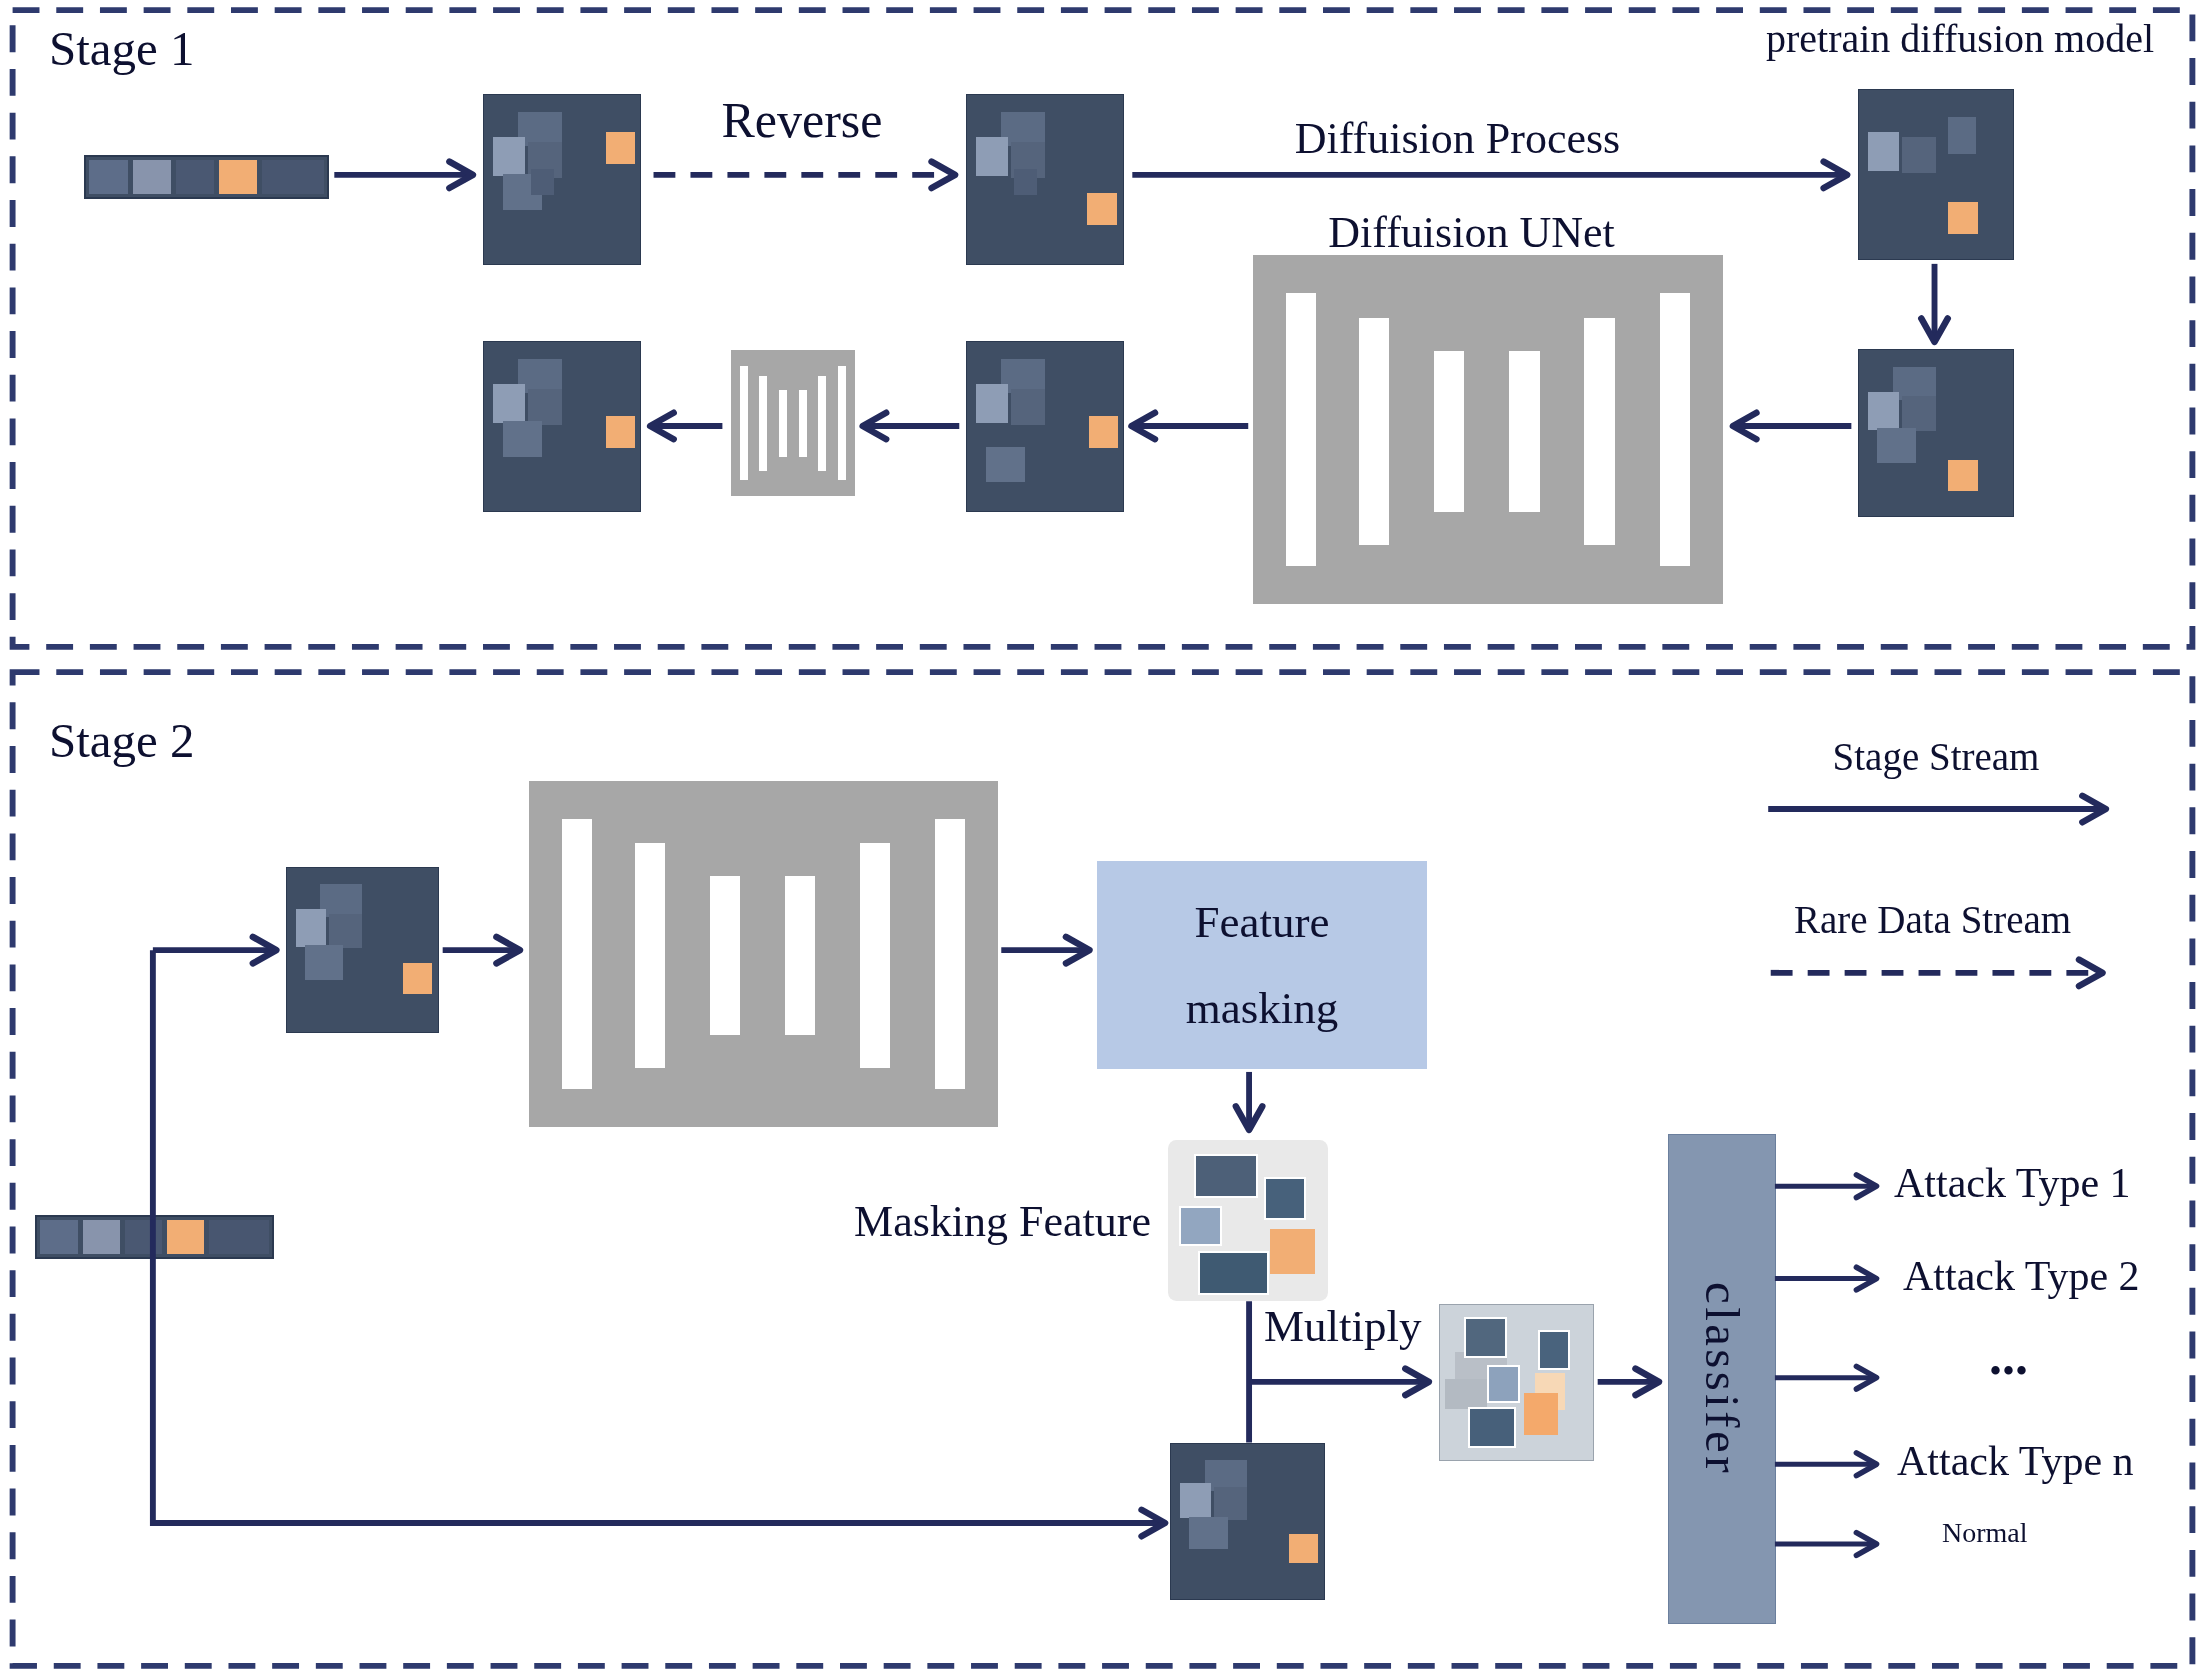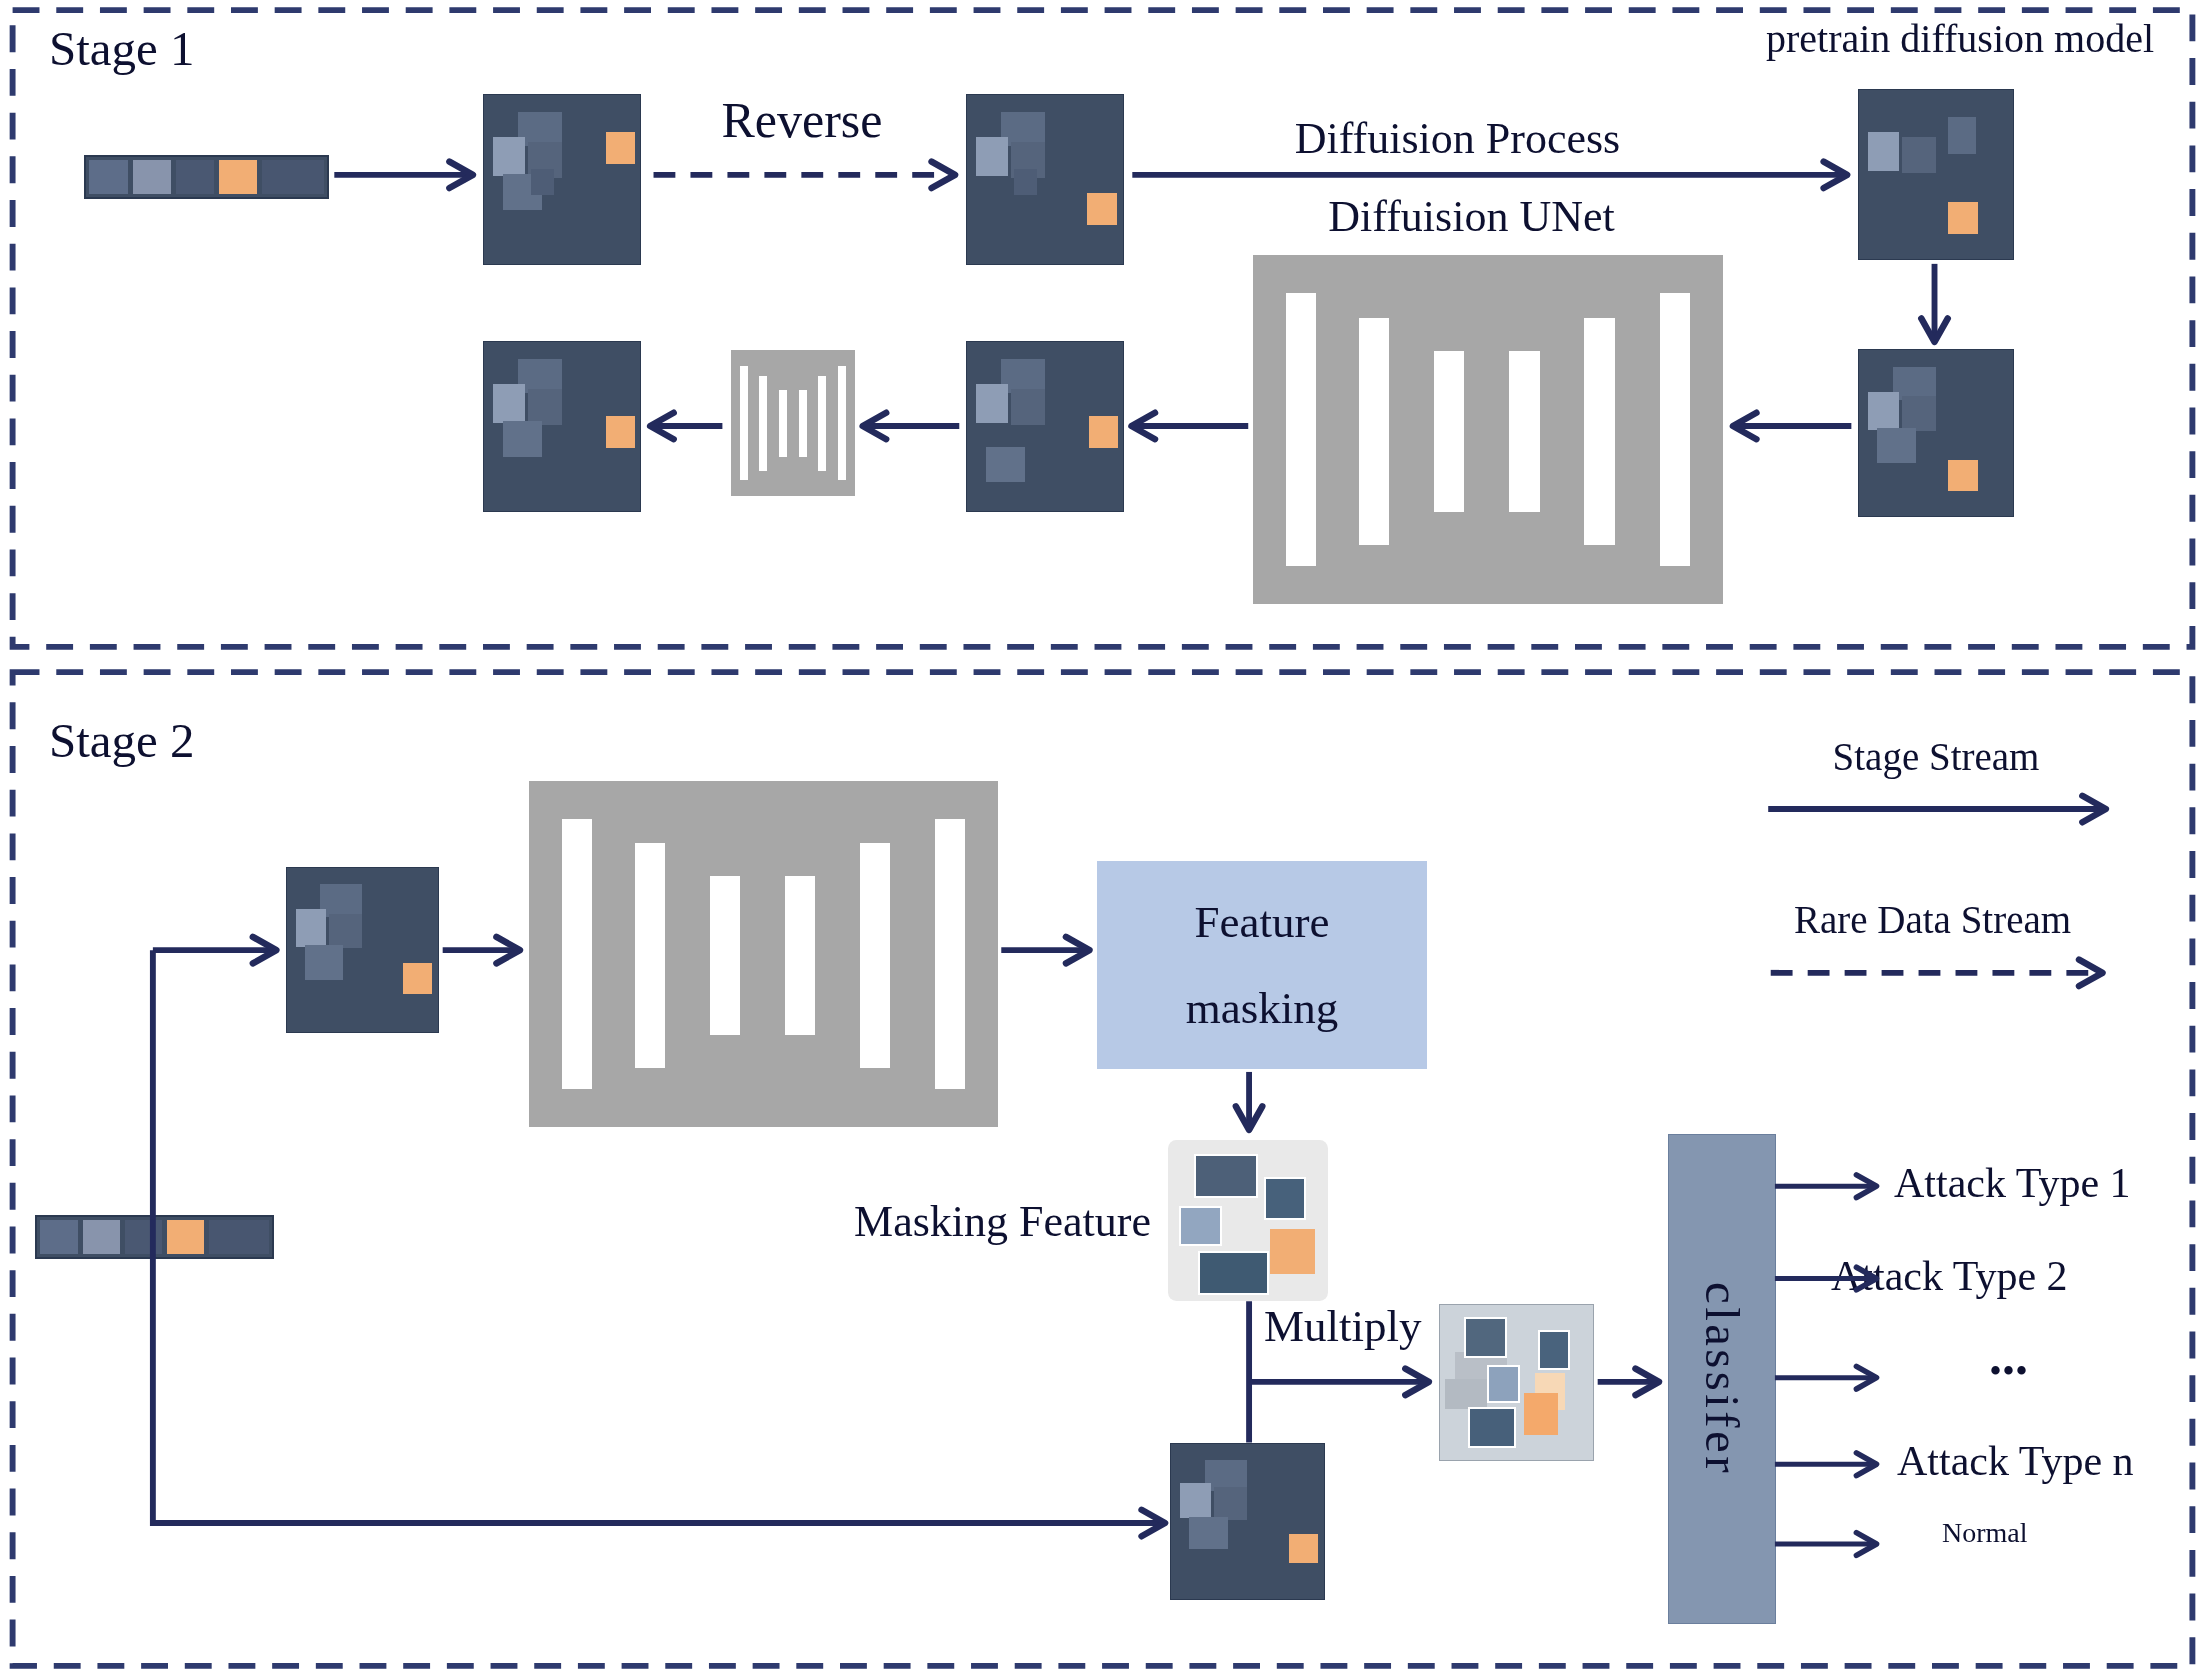--- a/index.html
+++ b/index.html
@@ -125,21 +125,21 @@
   </div>
 
   <div class="noisy o-bm" style="left:1858px;top:349px;width:156px;height:168px;">
     <div class="ns ns1"></div>
       <div class="ns ns2"></div>
     <div class="ns ns3"></div>
       <div class="ns ns4"></div>
     <div class="orange"></div>
   </div>
 
-  <div class="lbl ctr" style="left:1253px;top:191px;width:437px;font-size:44px;">Diffuision UNet</div>
+  <div class="lbl ctr" style="left:1253px;top:207px;width:437px;font-size:44px;">Diffuision UNet</div>
 
   <div class="unet" style="left:1253px;top:255px;width:470px;height:349px;">
     <span class="bar b1 t"></span>
       <span class="bar b2 m"></span>
     <span class="bar b3 s"></span>
       <span class="bar b4 s"></span>
     <span class="bar b5 m"></span>
       <span class="bar b6 t"></span>
   </div>
 
@@ -230,21 +230,21 @@
     <div class="ns ns3"></div>
       <div class="ns ns4"></div>
     <div class="orange"></div>
   </div>
 
   <div class="classifier" style="left:1668px;top:1134px;width:108px;height:490px;">
     <span>classifer</span>
   </div>
 
   <div class="lbl" style="left:1894px;top:1159px;font-size:42px;">Attack Type 1</div>
-  <div class="lbl" style="left:1831px;top:1252px;font-size:42px;">Attack Type 2</div>
+  <div class="lbl" style="left:1903px;top:1252px;font-size:42px;">Attack Type 2</div>
   <div class="lbl" style="left:1989px;top:1327px;font-size:52px;font-weight:bold;">...</div>
   <div class="lbl" style="left:1897px;top:1437px;font-size:42px;">Attack Type n</div>
   <div class="lbl" style="left:1942px;top:1517px;font-size:28px;">Normal</div>
 
   <div class="lbl ctr" style="left:1806px;top:734px;width:260px;font-size:39px;">Stage Stream</div>
   <div class="lbl ctr" style="left:1773px;top:897px;width:319px;font-size:39px;">Rare Data Stream</div>
 
   <svg id="wires" xmlns="http://www.w3.org/2000/svg" viewBox="0 0 2625 1995" width="2205" height="1676">
     <defs>
       <marker id="ah" viewBox="0 0 12 12" refX="8" refY="6" markerWidth="6" markerHeight="6" orient="auto">

